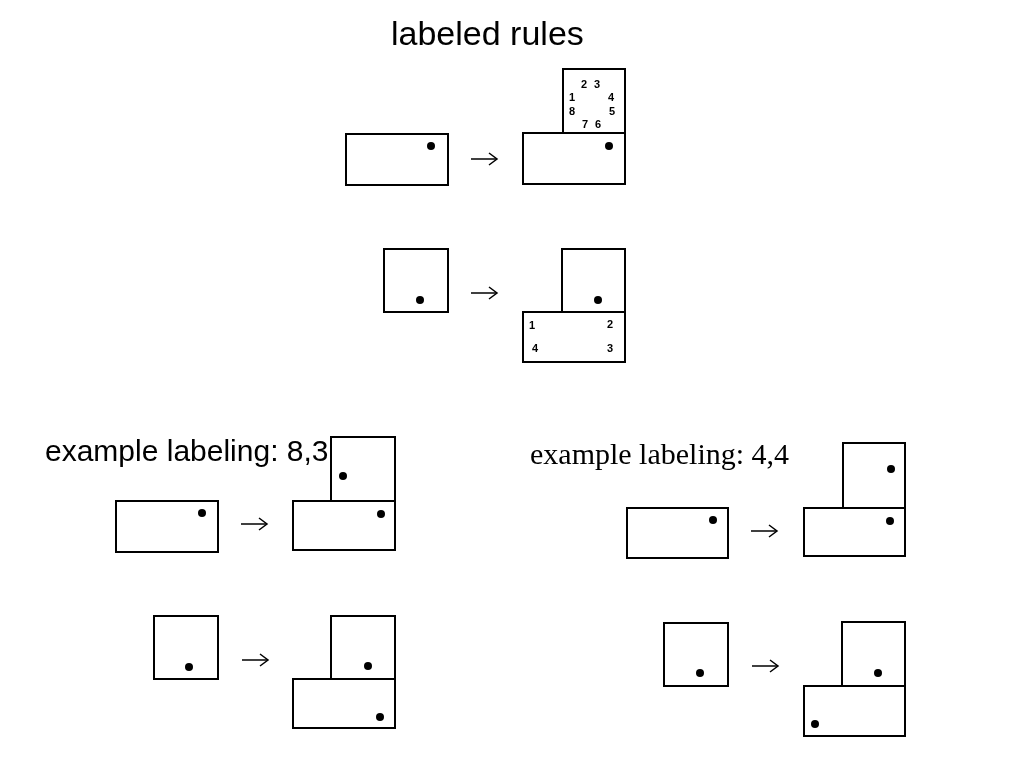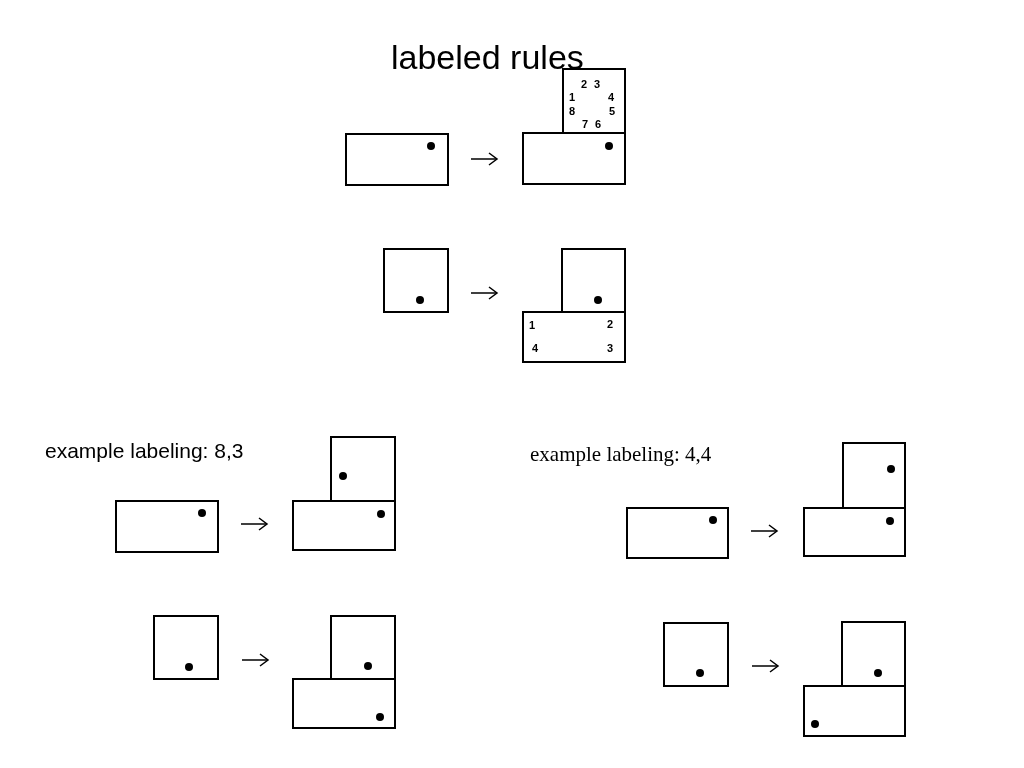--- a/index.html
+++ b/index.html
@@ -2,24 +2,24 @@
 <html><head>
 <meta charset="utf-8">
 <style>
   html,body { margin:0; padding:0; background:#fff; }
   #canvas {
     position:relative; width:1024px; height:768px; background:#ffffff;
     font-family:"Liberation Sans", sans-serif; color:#000; overflow:hidden;
   }
   .title {
     position:absolute; left:391px; top:14px;
-    font-size:34px; line-height:38px; white-space:nowrap;margin-top:24px;
+    font-size:34px; line-height:38px; white-space:nowrap;
   }
   .caption {
-    position:absolute; font-size:21px; line-height:30px; white-space:nowrap;text-align:center;
+    position:absolute; font-size:30px; line-height:30px; white-space:nowrap;text-align:center;
   }
   .shape {
     position:absolute; border:2px solid #000; background:#fff; box-sizing:border-box;
   }
   .dot {
     position:absolute; width:8px; height:8px; background:#000; border-radius:50%;
   }
   .num {
     position:absolute; width:12px; text-align:center;
     font-size:11px; font-weight:700; line-height:13px;

